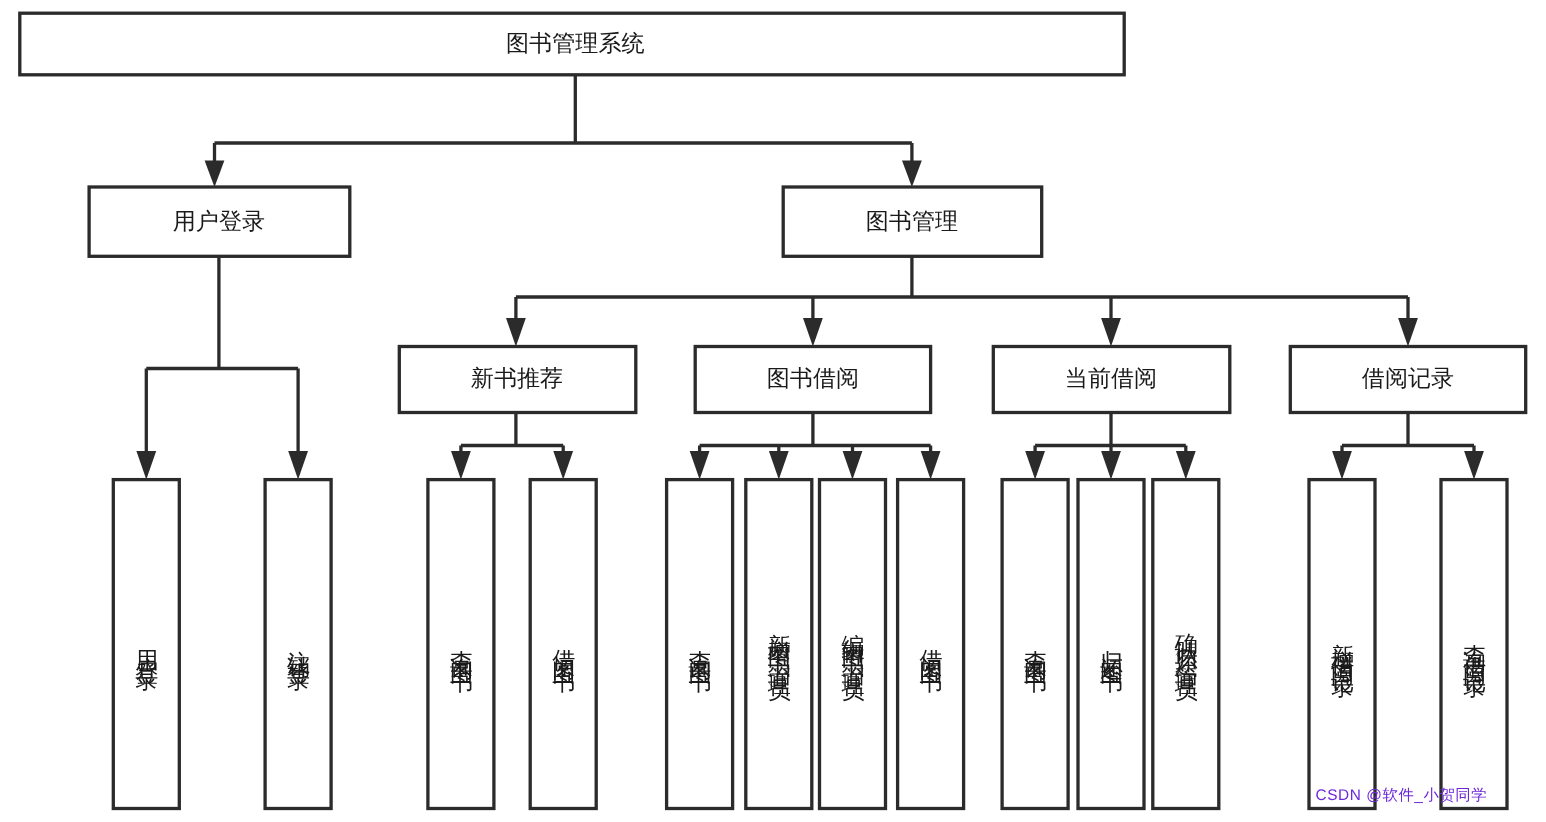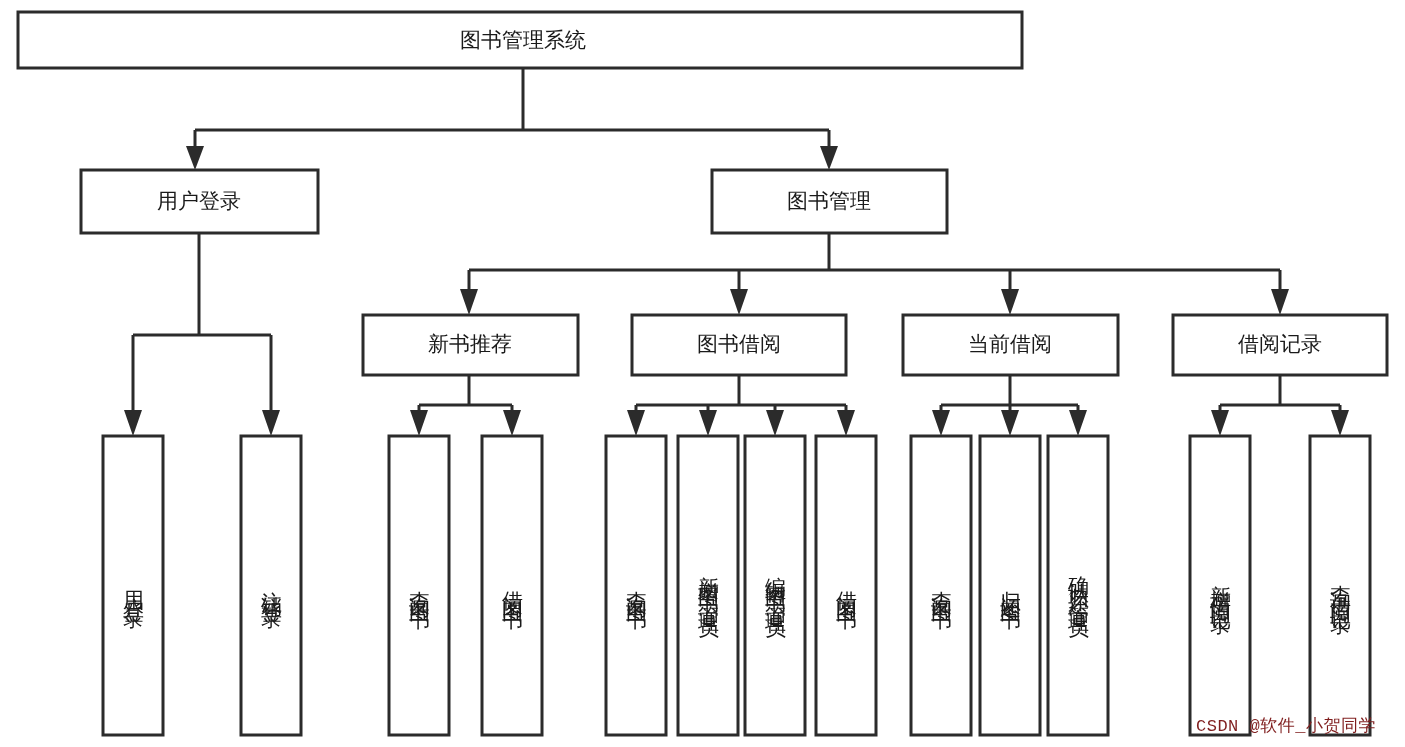--- a/index.html
+++ b/index.html
@@ -62,23 +62,23 @@
     color: #1a1a1a;
     display: flex;
     align-items: center;
     justify-content: center;
     white-space: nowrap;
     pointer-events: none;
     text-align: center;
   }
   .watermark {
     position: absolute;
-    font-family: Liberation Mono, monospace;
-    font-size: 17px;
-    color: #7f1d1d;
+    font-family: Liberation Sans, sans-serif;
+    font-size: 14px;
+    color: #6d28d9;
     white-space: nowrap;
     letter-spacing: 0.5px;
   }
 </style>
 </head>
 <body>
 
 <div id="diagram-root">
 
   <svg id="diagram-canvas" viewBox="0 0 1405 747">

